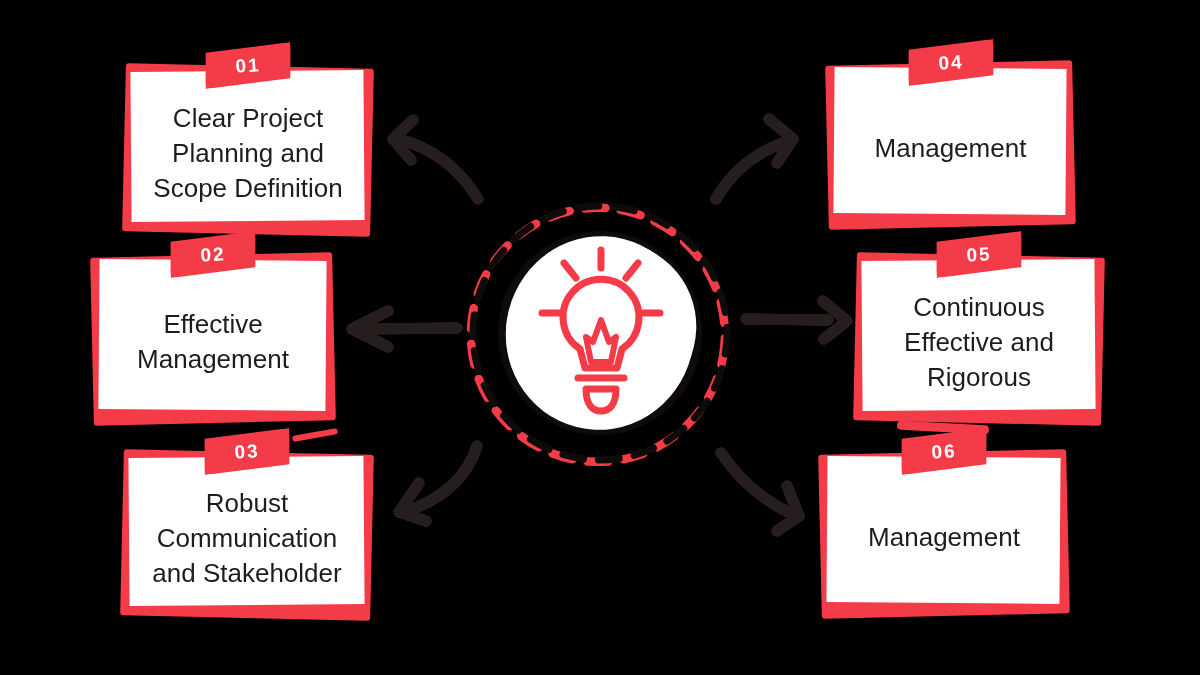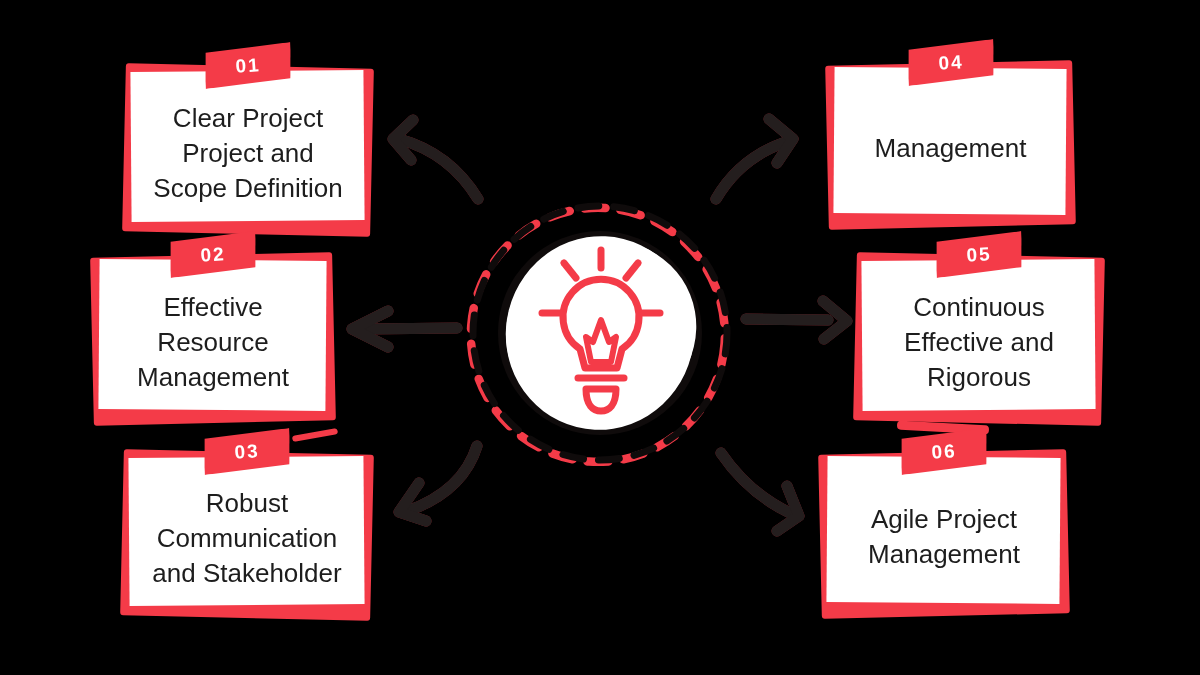--- a/index.html
+++ b/index.html
@@ -105,34 +105,33 @@
   </div>
 
   <div class="card tilt-a" style="left:124px;top:66px;width:248px;height:168px">
     <div class="red-back"></div>
     <div class="white-face"></div>
     <div class="tab">
         <span>01</span>
       </div>
     <div class="card-text">
       <div>Clear Project</div>
-      <div>Project and</div>
+      <div>Planning and</div>
       <div>Scope Definition</div>
     </div>
   </div>
 
   <div class="card tilt-b" style="left:92px;top:255px;width:242px;height:168px">
     <div class="red-back"></div>
     <div class="white-face"></div>
     <div class="tab">
         <span>02</span>
       </div>
     <div class="card-text">
       <div>Effective</div>
-      <div>Resource</div>
       <div>Management</div>
     </div>
   </div>
 
   <div class="card tilt-a" style="left:122px;top:452px;width:250px;height:166px">
     <div class="red-back"></div>
     <div class="white-face"></div>
     <div class="streak top"></div>
     <div class="tab">
         <span>03</span>
@@ -169,18 +168,17 @@
     </div>
   </div>
 
   <div class="card tilt-b" style="left:820px;top:452px;width:248px;height:164px">
     <div class="red-back"></div>
     <div class="white-face"></div>
     <div class="tab">
         <span>06</span>
       </div>
     <div class="card-text">
-      <div>Agile Project</div>
       <div>Management</div>
     </div>
   </div>
 
 </div>
 
 </body></html>

